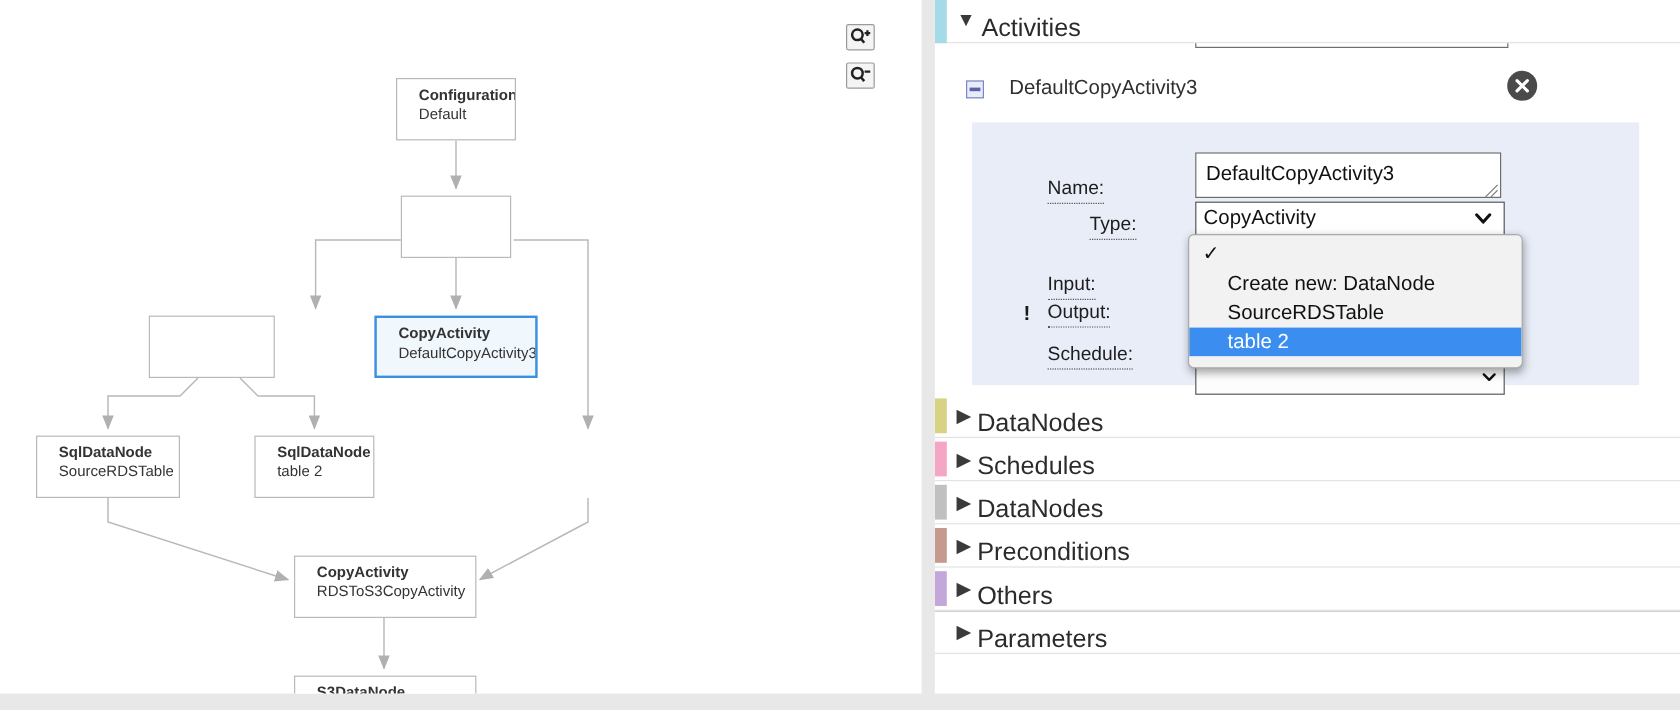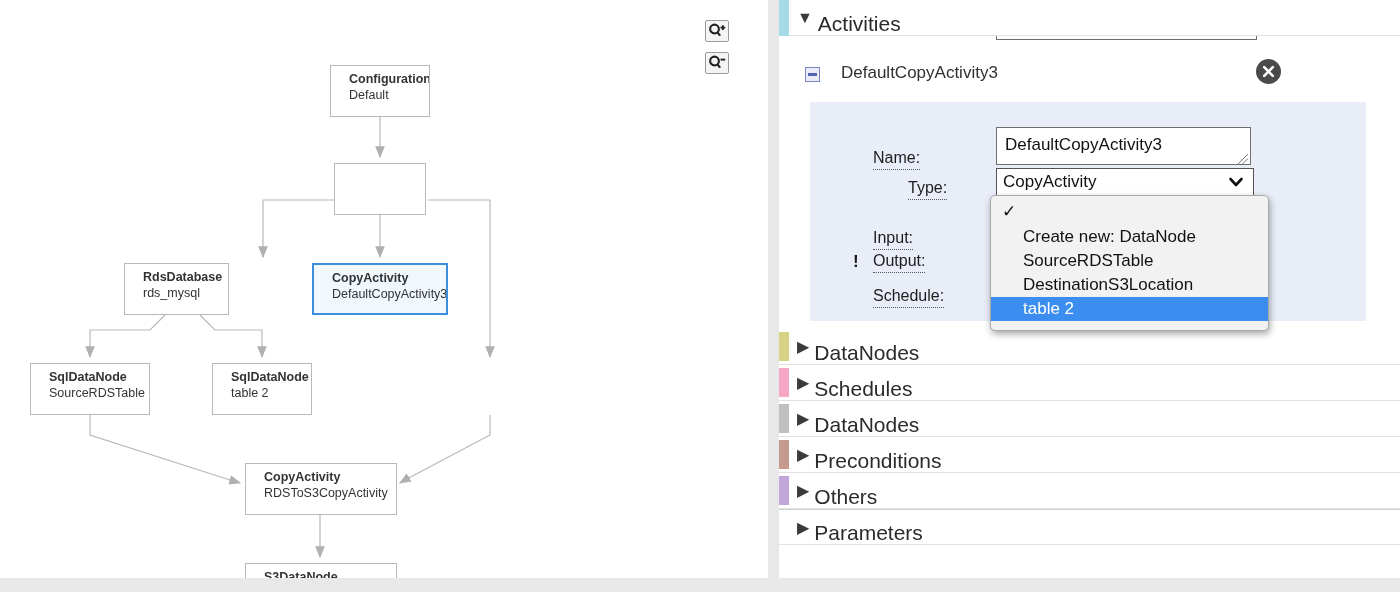--- a/index.html
+++ b/index.html
@@ -218,24 +218,20 @@
         <div class="sub">Default</div>
       </div>
     </div>
 
     <div class="node" style="left:334px;top:163px;width:92px;height:52px;">
       <div class="bar" style="background:#f4a6c4;"></div>
     </div>
 
     <div class="node" style="left:124px;top:263px;width:105px;height:52px;">
       <div class="bar" style="background:#c3a6da;"></div>
-      <div class="body">
-        <div class="ttl">RdsDatabase</div>
-        <div class="sub">rds_mysql</div>
-      </div>
     </div>
 
     <div class="node selected" style="left:312px;top:263px;width:136px;height:52px;">
       <div class="bar"></div>
       <div class="body">
         <div class="ttl">CopyActivity</div>
         <div class="sub">DefaultCopyActivity3</div>
       </div>
     </div>
 
@@ -361,21 +357,20 @@
           </svg>
         </div>
 
         <div class="dd-list">
           <div class="dd-item check">
             <span class="ck">✓</span>
             <span></span>
           </div>
           <div class="dd-item">Create new: DataNode</div>
           <div class="dd-item">SourceRDSTable</div>
-          <div class="dd-item">DestinationS3Location</div>
           <div class="dd-item sel-hl">table 2</div>
           <div class="dd-bottom"></div>
         </div>
       </div>
     </div>
 
     <div class="accordion-head" style="margin-top:8px;">
       <div class="swatch" style="background:#d6d384;"></div>
       <span class="tri">▶</span>
       <span class="lbl">DataNodes</span>

